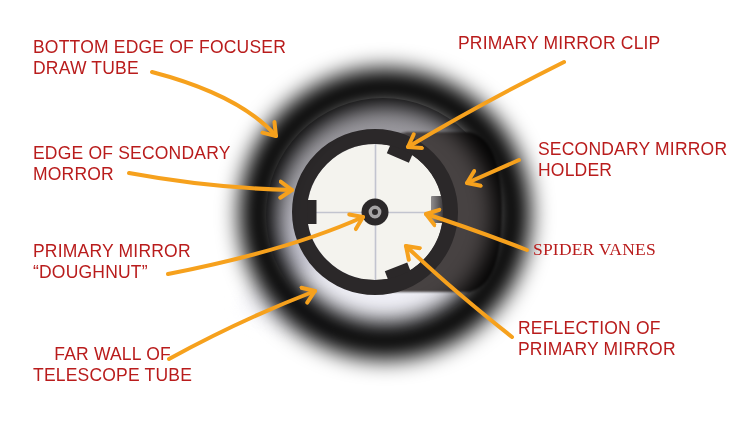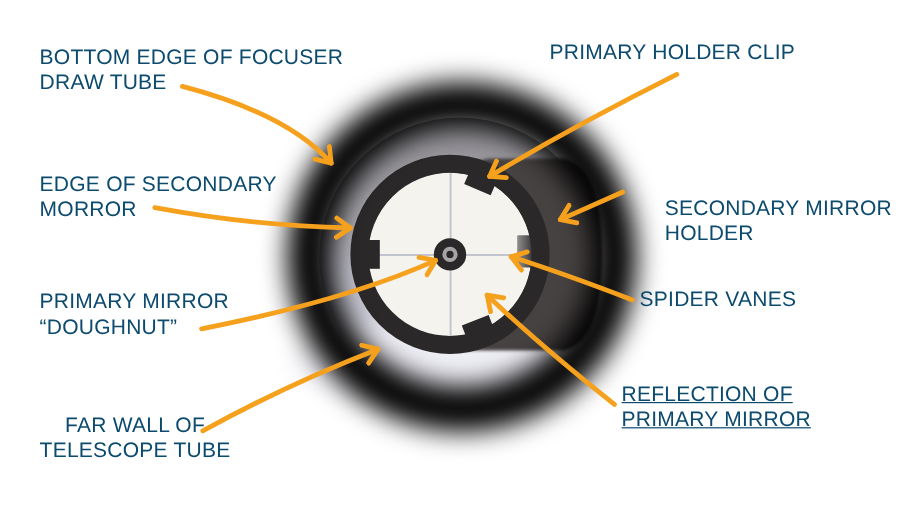--- a/index.html
+++ b/index.html
@@ -4,30 +4,30 @@
 <style>
   html,body{margin:0;padding:0;background:#ffffff;}
   .stage{
     position:relative;width:750px;height:428px;background:#ffffff;overflow:hidden;
     font-family:"Liberation Sans", sans-serif;
   }
   .scene{position:absolute;left:0;top:0;width:750px;height:428px;}
   .label{
     position:absolute;
     font-size:17.5px;line-height:21px;font-weight:500;letter-spacing:0.2px;
-    color:#0c4a6e;white-space:pre-line;
+    color:#b91c1c;white-space:pre-line;
   }
   #lbl-focuser      {left:33px;  top:37px;}
   #lbl-sec-edge     {left:33px;  top:143px;}
   #lbl-doughnut     {left:33px;  top:241px;}
   #lbl-farwall      {left:33px;  top:344px;text-align:center;}
   #lbl-clip         {left:458px; top:33px;}
-  #lbl-holder       {left:554px; top:139px;margin-top:24px;}
-  #lbl-spider       {left:533px; top:239px;}
-  #lbl-reflection   {left:518px; top:318px;text-decoration:underline;}
+  #lbl-holder       {left:538px; top:139px;}
+  #lbl-spider       {left:533px; top:239px;font-family:Liberation Serif, serif;}
+  #lbl-reflection   {left:518px; top:318px;}
 </style>
 </head>
 <body>
 
 <div class="stage">
 
   <svg class="scene" viewBox="0 0 750 428" aria-hidden="true">
     <defs>
       <linearGradient id="wallGrad" x1="0" y1="0" x2="0" y2="1">
         <stop offset="0" stop-color="#8f8d92"></stop>
@@ -92,20 +92,20 @@
   </svg>
 
   <div class="label" id="lbl-focuser">BOTTOM EDGE OF FOCUSER
 DRAW TUBE</div>
   <div class="label" id="lbl-sec-edge">EDGE OF SECONDARY
 MORROR</div>
   <div class="label" id="lbl-doughnut">PRIMARY MIRROR
 “DOUGHNUT”</div>
   <div class="label" id="lbl-farwall">FAR WALL OF
 TELESCOPE TUBE</div>
-  <div class="label" id="lbl-clip">PRIMARY HOLDER CLIP</div>
+  <div class="label" id="lbl-clip">PRIMARY MIRROR CLIP</div>
   <div class="label" id="lbl-holder">SECONDARY MIRROR
 HOLDER</div>
   <div class="label" id="lbl-spider">SPIDER VANES</div>
   <div class="label" id="lbl-reflection">REFLECTION OF
 PRIMARY MIRROR</div>
 
 </div>
 
 </body></html>

